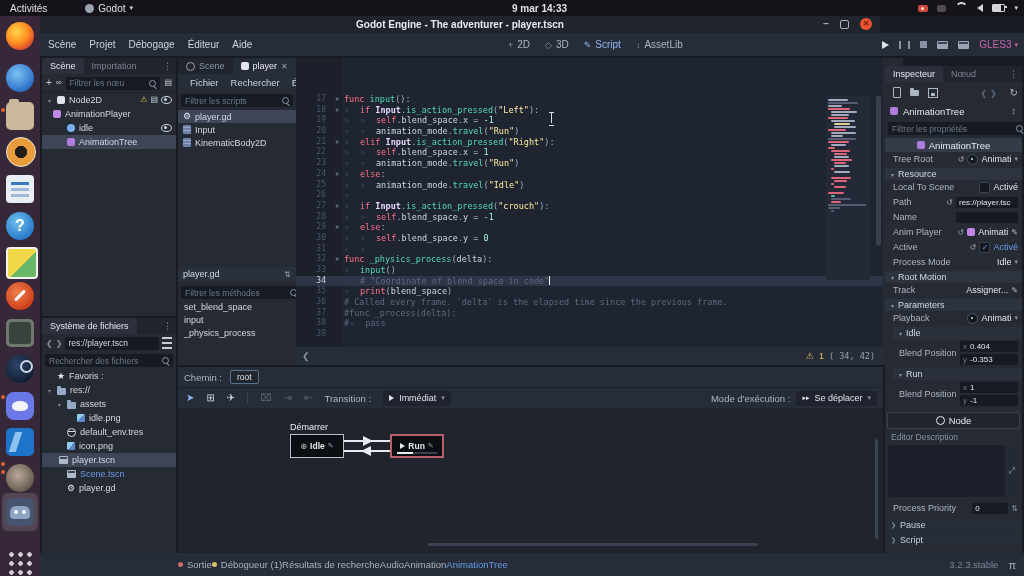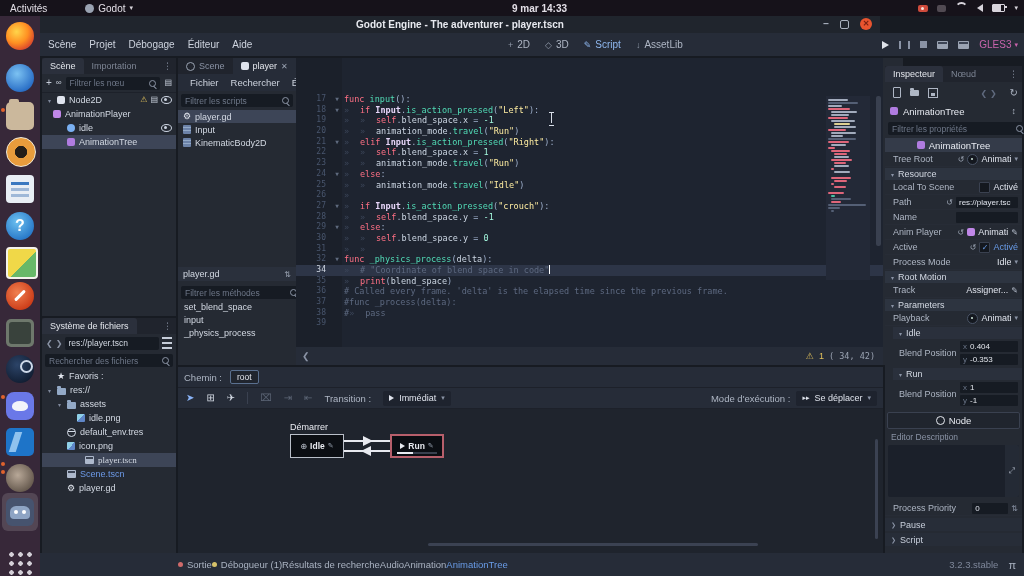--- a/index.html
+++ b/index.html
@@ -425,21 +425,21 @@
         <div class="trow" style="padding-left: 14px;">
           <span class="arr"></span>
           <span class="gi gi-env"></span>
           <span class="lbl">default_env.tres</span>
         </div>
         <div class="trow" style="padding-left: 14px;">
           <span class="arr"></span>
           <span class="gi gi-image"></span>
           <span class="lbl">icon.png</span>
         </div>
-        <div class="trow selected" style="padding-left: 32px; font-family: Liberation Serif, serif;">
+        <div class="trow selected" style="padding-left: 6px;">
           <span class="arr"></span>
           <span class="gi gi-scene"></span>
           <span class="lbl">player.tscn</span>
         </div>
         <div class="trow" style="padding-left: 14px;">
           <span class="arr"></span>
           <span class="gi gi-scene"></span>
           <span class="lbl open">Scene.tscn</span>
         </div>
         <div class="trow" style="padding-left: 14px;">
@@ -530,20 +530,21 @@
           <div class="code-line"><span class="ln">23</span><span class="fold"></span><span><span class="tab-g">»</span><span class="tab-g">»</span><span class="tk-t">animation_mode</span><span class="tk-y">.</span><span class="tk-f">travel</span><span class="tk-y">(</span><span class="tk-s">"Run"</span><span class="tk-y">)</span></span></div>
           <div class="code-line"><span class="ln">24</span><span class="fold">▼</span><span><span class="tab-g">»</span><span class="tk-k">else</span><span class="tk-y">:</span></span></div>
           <div class="code-line"><span class="ln">25</span><span class="fold"></span><span><span class="tab-g">»</span><span class="tab-g">»</span><span class="tk-t">animation_mode</span><span class="tk-y">.</span><span class="tk-f">travel</span><span class="tk-y">(</span><span class="tk-s">"Idle"</span><span class="tk-y">)</span></span></div>
           <div class="code-line"><span class="ln">26</span><span class="fold"></span><span><span class="tab-g">»</span></span></div>
           <div class="code-line"><span class="ln">27</span><span class="fold">▼</span><span><span class="tab-g">»</span><span class="tk-k">if </span><span class="tk-T">Input</span><span class="tk-y">.</span><span class="tk-f">is_action_pressed</span><span class="tk-y">(</span><span class="tk-s">"crouch"</span><span class="tk-y">):</span></span></div>
           <div class="code-line"><span class="ln">28</span><span class="fold"></span><span><span class="tab-g">»</span><span class="tab-g">»</span><span class="tk-k">self</span><span class="tk-y">.</span><span class="tk-t">blend_space</span><span class="tk-y">.</span><span class="tk-t">y</span><span class="tk-y"> = </span><span class="tk-n">-1</span></span></div>
           <div class="code-line"><span class="ln">29</span><span class="fold">▼</span><span><span class="tab-g">»</span><span class="tk-k">else</span><span class="tk-y">:</span></span></div>
           <div class="code-line"><span class="ln">30</span><span class="fold"></span><span><span class="tab-g">»</span><span class="tab-g">»</span><span class="tk-k">self</span><span class="tk-y">.</span><span class="tk-t">blend_space</span><span class="tk-y">.</span><span class="tk-t">y</span><span class="tk-y"> = </span><span class="tk-n">0</span></span></div>
           <div class="code-line"><span class="ln">31</span><span class="fold"></span><span><span class="tab-g">»</span><span class="tab-g">»</span></span></div>
           <div class="code-line"><span class="ln">32</span><span class="fold">▼</span><span><span class="tk-k">func </span><span class="tk-f">_physics_process</span><span class="tk-y">(</span><span class="tk-t">delta</span><span class="tk-y">):</span></span></div>
+          <div class="code-line"><span class="ln">33</span><span class="fold"></span><span><span class="tab-g">»</span><span class="tk-f">input</span><span class="tk-y">()</span></span></div>
           <div class="code-line curline"><span class="ln">34</span><span class="fold"></span><span><span class="tab-g">»</span><span class="tk-c"># "Coordinate of blend space in code"</span><span class="caret-bar"></span></span></div>
           <div class="code-line"><span class="ln">35</span><span class="fold"></span><span><span class="tab-g">»</span><span class="tk-k">print</span><span class="tk-y">(</span><span class="tk-t">blend_space</span><span class="tk-y">)</span></span></div>
           <div class="code-line"><span class="ln">36</span><span class="fold"></span><span><span class="tk-c"># Called every frame. 'delta' is the elapsed time since the previous frame.</span></span></div>
           <div class="code-line"><span class="ln">37</span><span class="fold"></span><span><span class="tk-c">#func _process(delta):</span></span></div>
           <div class="code-line"><span class="ln">38</span><span class="fold"></span><span><span class="tk-c">#</span><span class="tab-g">»</span><span class="tk-c">pass</span></span></div>
           <div class="code-line"><span class="ln">39</span><span class="fold"></span><span></span></div>
         </div>
       <div id="minimap">
           <div style="background: rgb(184, 194, 212); width: 20px; margin-left: 2px;"></div>
           <div style="background: rgb(93, 105, 128); width: 30px; margin-left: 2px;"></div>

